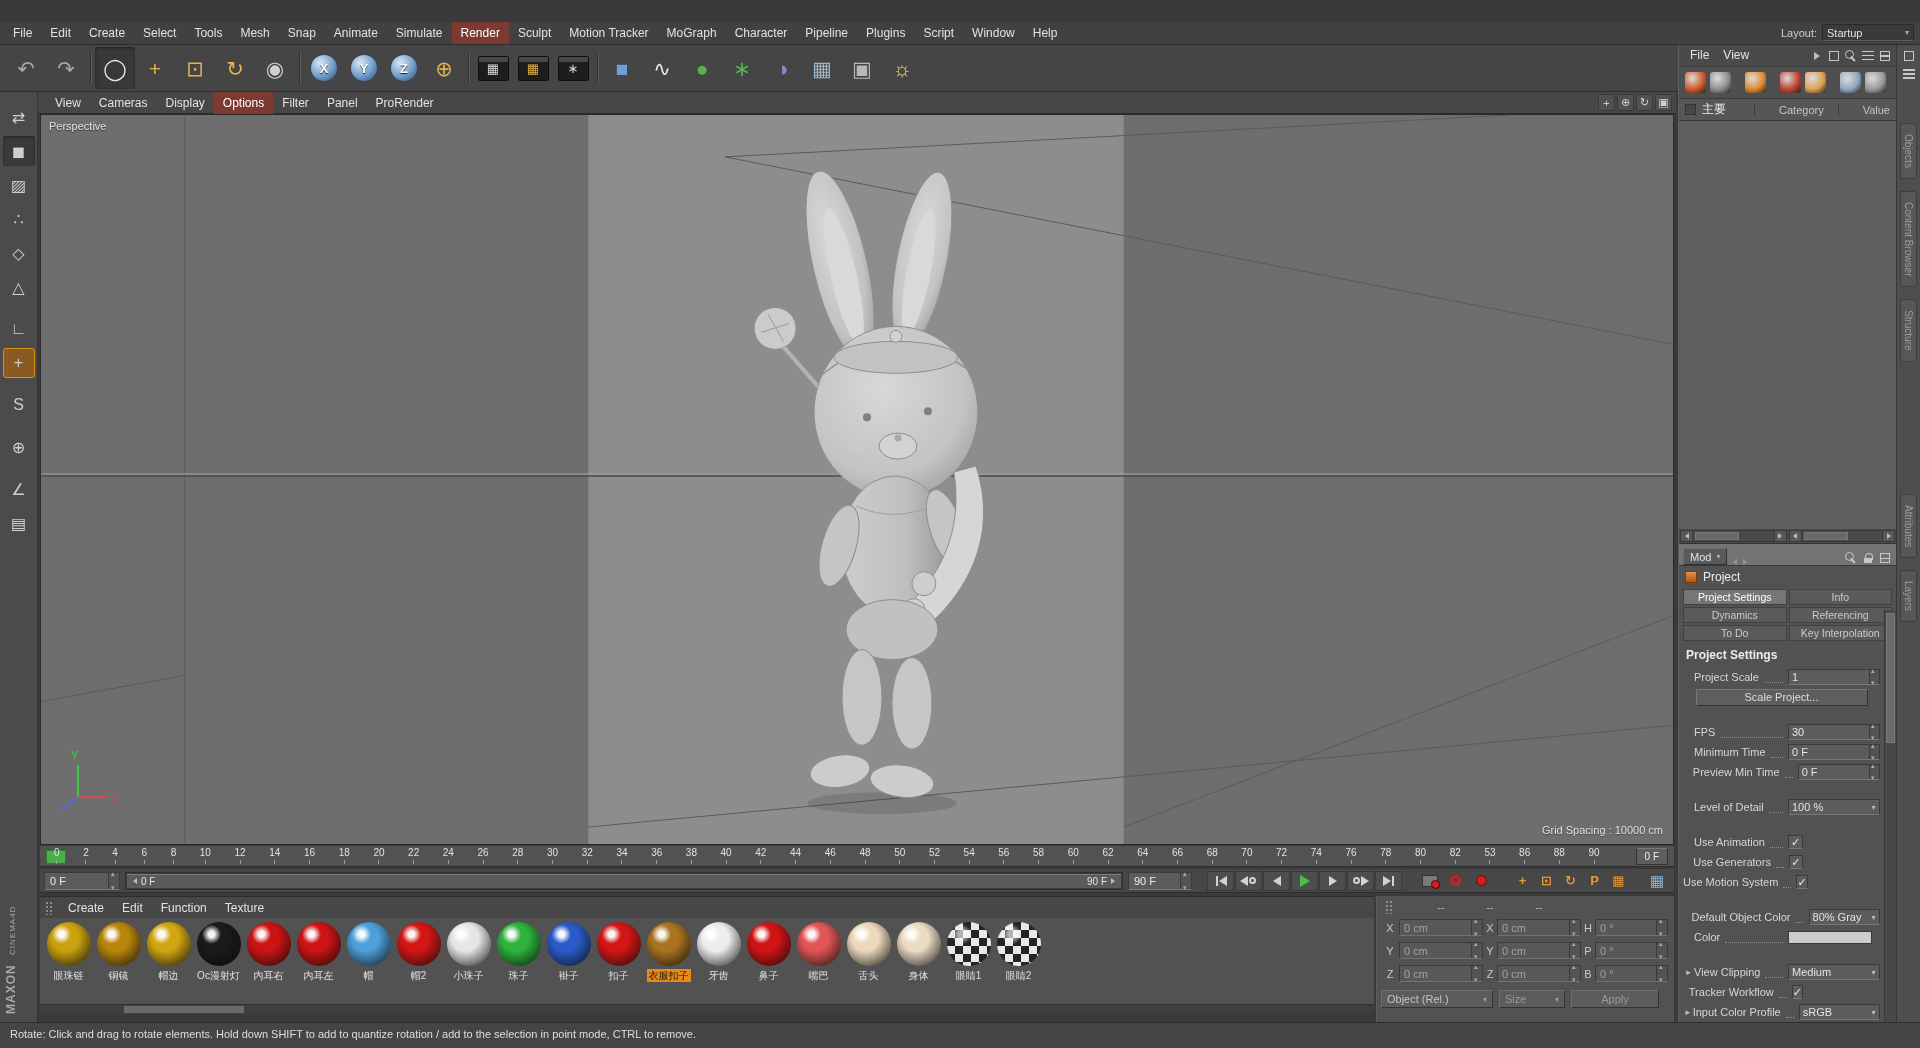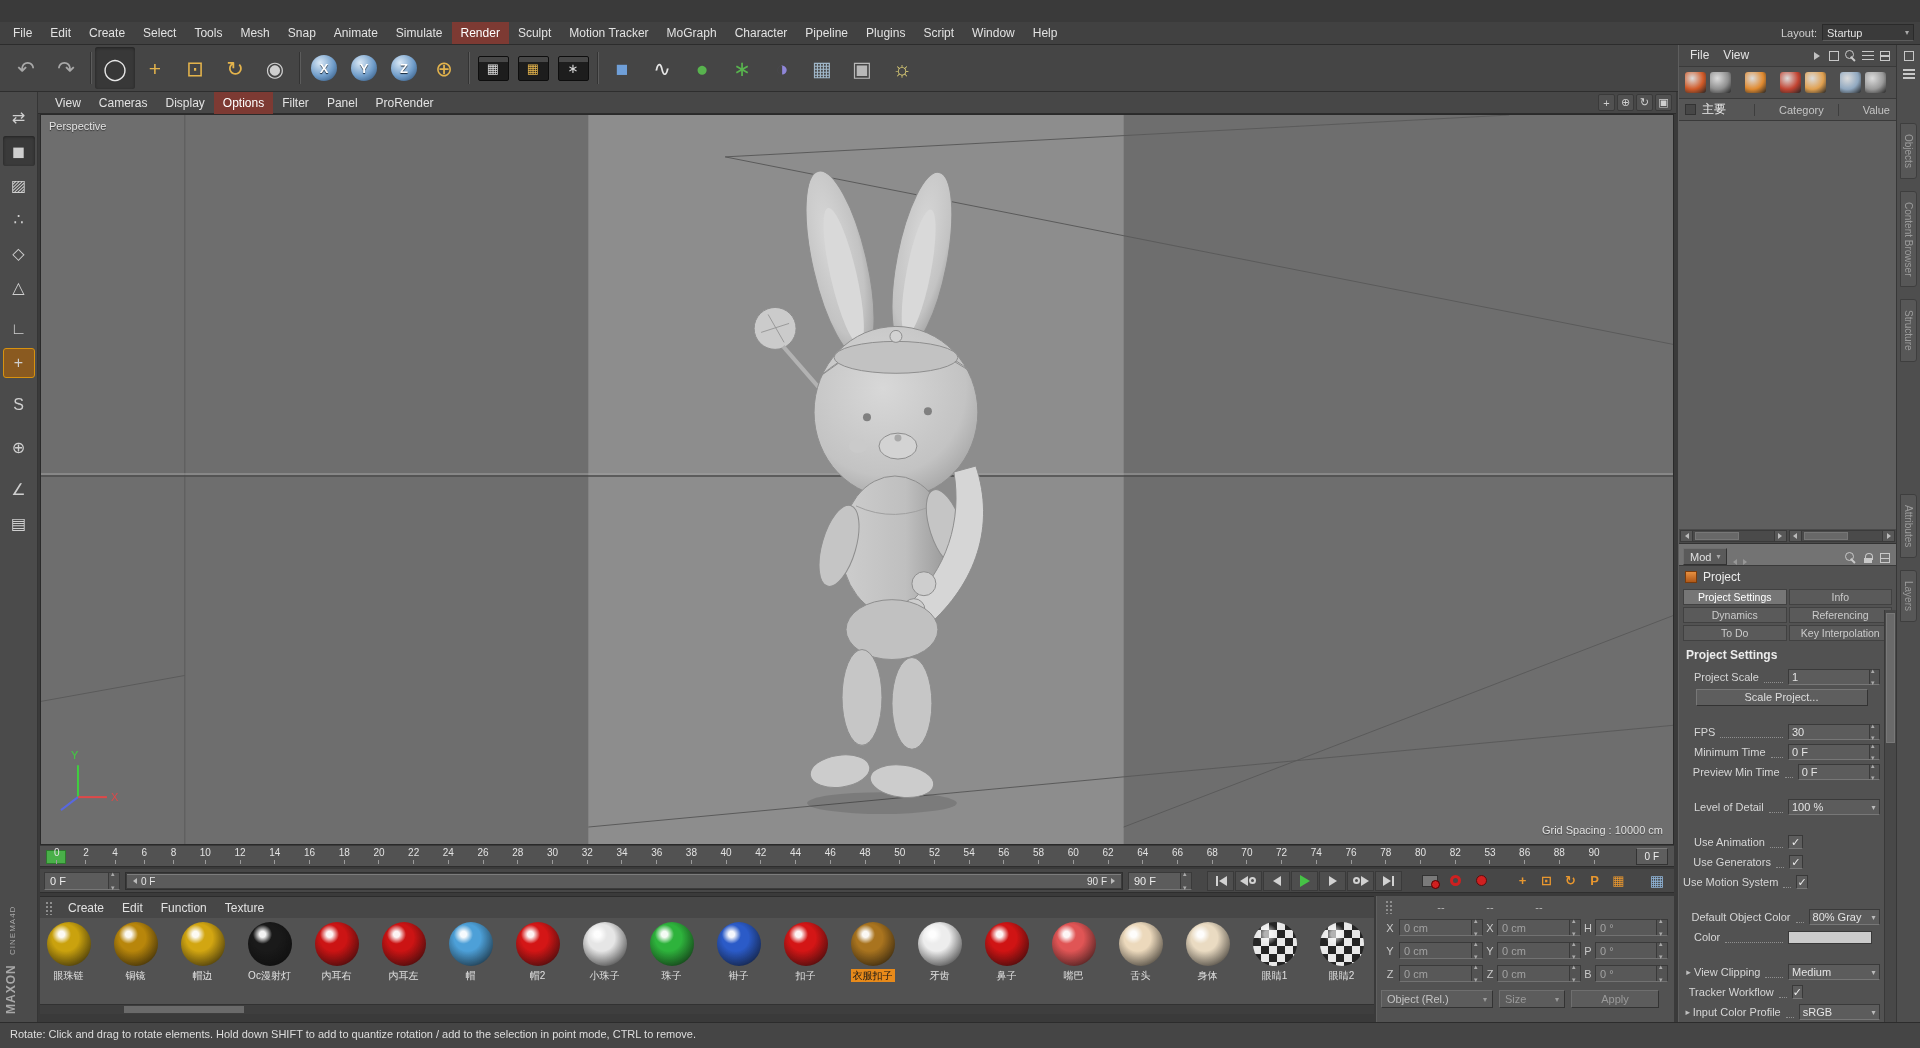--- a/index.html
+++ b/index.html
@@ -106,21 +106,21 @@
 .toggles{display:flex;margin-left:16px}
 .toggle{width:23px;height:20px;display:flex;align-items:center;justify-content:center;margin-left:1px}
 .tglyph{color:#e8972f;font-size:13px;font-weight:bold}
 .blue-grid{margin-left:14px;width:26px;height:20px;color:#8fb4d8;font-size:15px;display:flex;align-items:center;justify-content:center}
 
 
 .matmenus{position:absolute;left:40px;top:896px;width:1334px;height:22px;background:#474747;border-top:1px solid #2c2c2c;
   display:flex;align-items:center}
 .grip{width:9px;height:14px;margin:0 5px;background:radial-gradient(circle,#8e8e8e 1px,transparent 1.4px);background-size:4px 4px}
 .matstrip{position:absolute;left:40px;top:918px;width:1334px;height:86px;background:#525252;
-  display:flex;align-items:flex-start;padding:4px 5px;gap:20px}
+  display:flex;align-items:flex-start;padding:4px 5px;gap:3px}
 .mat-item{width:47px;display:flex;flex-direction:column;align-items:center}
 .mat-ball{width:44px;height:44px;border-radius:50%;
   background:radial-gradient(circle at 33% 28%,rgba(255,255,255,.95) 0 7%,rgba(255,255,255,0) 22%),
              radial-gradient(circle at 42% 36%,var(--c) 35%,rgba(0,0,0,.88) 105%)}
 .mat-ball.checker{background:radial-gradient(circle at 33% 28%,rgba(255,255,255,.65) 0 8%,rgba(255,255,255,0) 24%),
   conic-gradient(#e8e8e8 0 25%,#242424 0 50%,#e8e8e8 0 75%,#242424 0);background-size:100% 100%,16px 16px}
 .mat-label{margin-top:3px;max-width:47px;height:13px;font-size:10px;line-height:13px;color:#e0e0e0;
   white-space:nowrap;overflow:hidden;padding:0 2px}
 .mat-label.selected{background:#e88a1a;color:#161616}
 .matsb{position:absolute;left:40px;top:1004px;width:1334px;height:10px;background:#3e3e3e;border-top:1px solid #323232}

